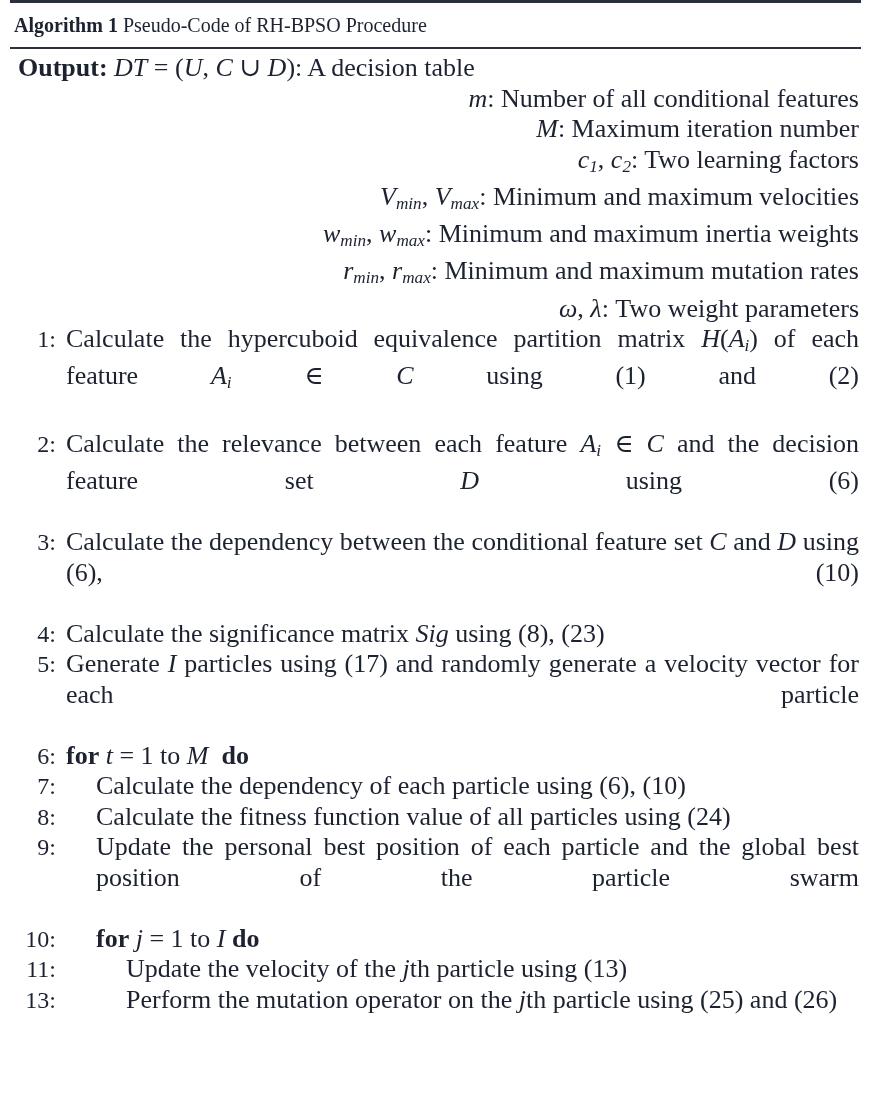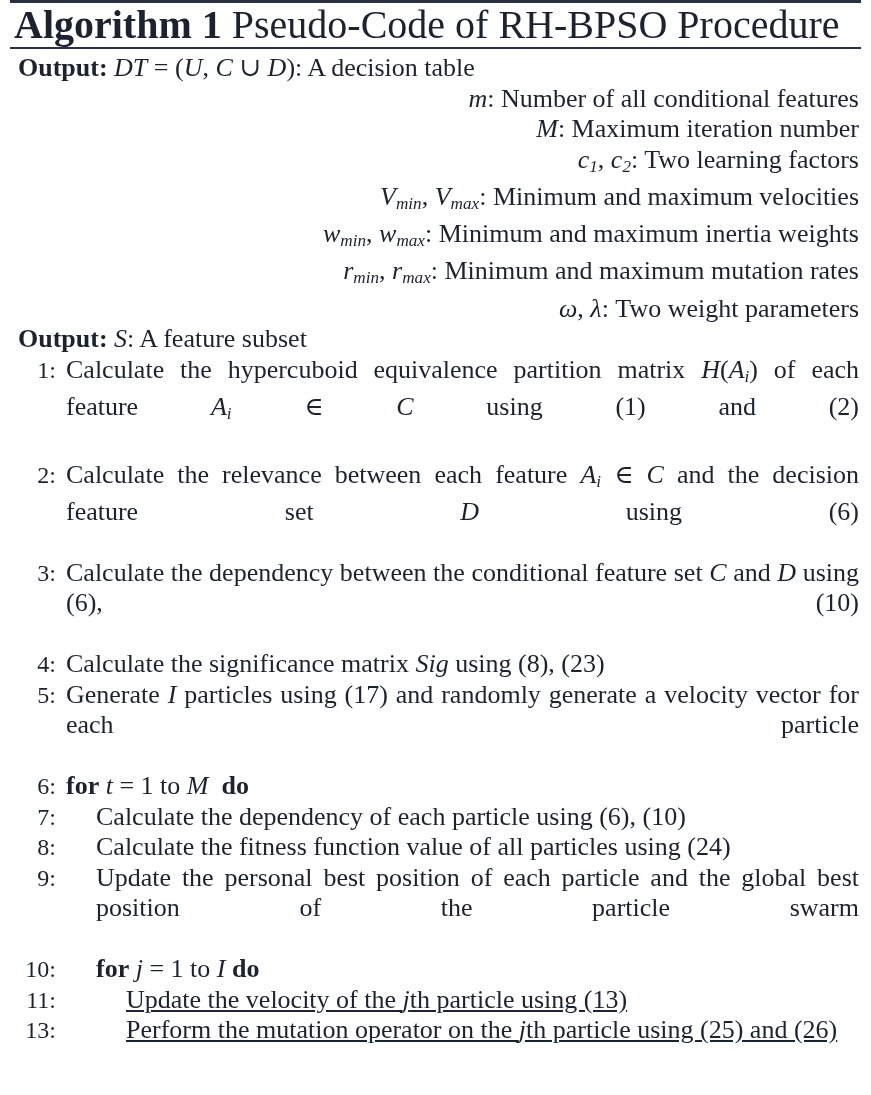--- a/index.html
+++ b/index.html
@@ -29,21 +29,21 @@
     margin: 0;
   }
   .rule-thin {
     height: 0;
     border-top: 2px solid #2b3040;
     margin: 0;
   }
 
   
   .title-row {
-    font-size: 40px;
+    font-size: 20px;
     line-height: 44px;
     padding: 0 2px 0 4px;
     white-space: nowrap;
   }
   .title-row .alg-word {
     font-weight: bold;
   }
   .title-row .alg-num {
     font-weight: bold;
   }
@@ -96,21 +96,21 @@
   .step-text.fulljust {
     text-align: justify;
   }
   .step-text.fulljust::after {
     content: "";
     display: inline-block;
     width: 100%;
   }
 
   .lvl1 { padding-left: 40px; }
-  .lvl2 { padding-left: 70px; text-decoration: underline; }
+  .lvl2 { padding-left: 70px; }
 
   
   .mi {
     font-style: italic;
   }
   sub.ms {
     font-style: italic;
     font-size: 0.66em;
     vertical-align: -0.22em;
   }
@@ -156,23 +156,20 @@
     <div class="io-line indent">
       <span class="mi">w</span><sub class="ms">min</sub>, <span class="mi">w</span><sub class="ms">max</sub>: Minimum and maximum inertia weights
     </div>
     <div class="io-line indent">
       <span class="mi">r</span><sub class="ms">min</sub>, <span class="mi">r</span><sub class="ms">max</sub>: Minimum and maximum mutation rates
     </div>
     <div class="io-line indent">
       <span class="mi">ω</span>, <span class="mi">λ</span>: Two weight parameters
     </div>
 
-    <div class="io-line">
-      <span class="io-label">Output:</span><span class="nbsp"> </span><span class="mi">S</span>: A feature subset
-    </div>
 
     <div class="step">
       <div class="step-num">1:</div>
       <div class="step-text fulljust">Calculate the hypercuboid equivalence partition matrix <span class="mi">H</span>(<span class="mi">A</span><sub class="ms">i</sub>) of each feature <span class="mi">A</span><sub class="ms">i</sub> <span class="op">∈</span> <span class="mi">C</span> using (1) and (2)</div>
     </div>
 
     <div class="step">
       <div class="step-num">2:</div>
       <div class="step-text fulljust">Calculate the relevance between each feature <span class="mi">A</span><sub class="ms">i</sub> <span class="op">∈</span> <span class="mi">C</span> and the decision feature set <span class="mi">D</span> using (6)</div>
     </div>

